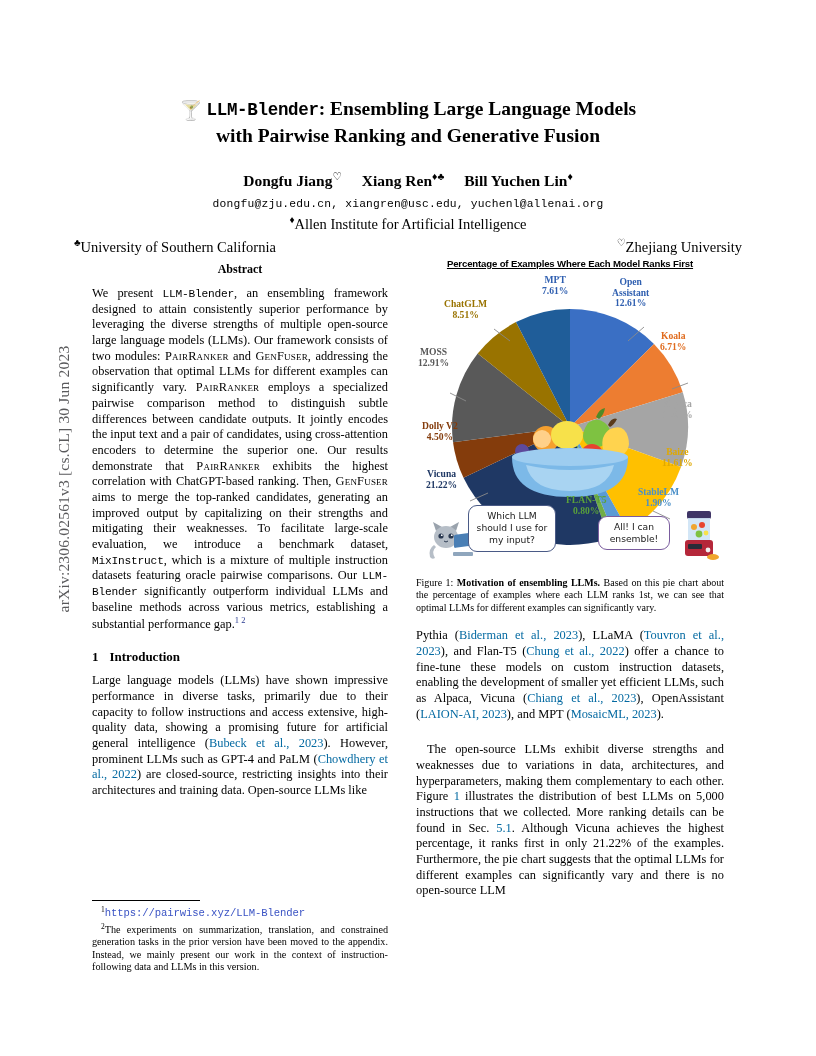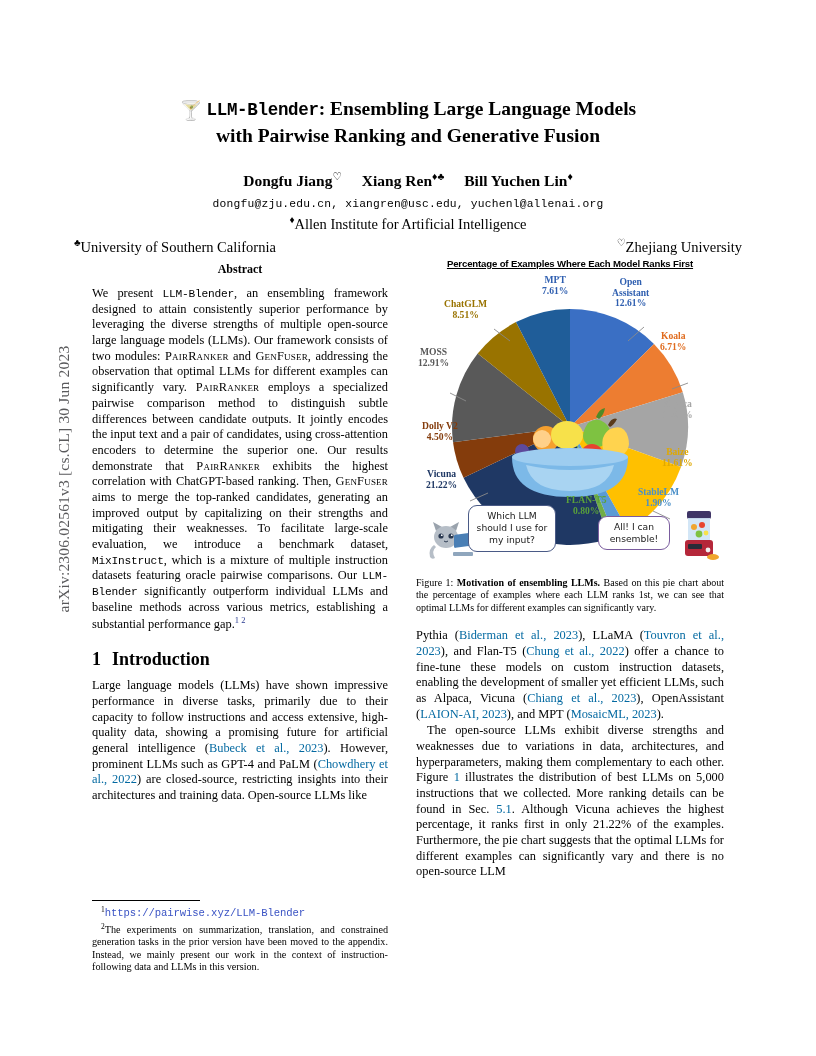--- a/index.html
+++ b/index.html
@@ -68,32 +68,32 @@
   }
   .abstract-head {
     text-align:center; font-weight:bold; font-size:12px;
     margin:0 0 9px 0;
   }
   p.body {
     margin:0; font-size:12.4px; line-height:1.265;
     text-align: justify; text-justify: inter-word;
     hyphens: none;
   }
-  p.body + p.body { margin-top: 1px; }
+  p.body + p.body { margin-top: 20px; }
   .indent { text-indent: 11px; }
   .tt {
     font-family:"Liberation Mono","DejaVu Sans Mono",monospace;
     font-size: 11.2px; letter-spacing:-0.2px;
   }
   .scs { font-variant: small-caps; letter-spacing:0.2px; }
   .cite { color:#0369a1; }
   .fnref { font-size:8.5px; vertical-align: super; color:#2b3c91; }
 
   h2.section {
-    font-size:18px; font-weight:bold; margin: 16px 0 8px 0;
+    font-size:13px; font-weight:bold; margin: 16px 0 8px 0;
   }
   h2.section .num { margin-right: 11px; }
 
   
   #footnotes {
     position:absolute; left:92px; top:900px; width:296px;
   }
   #fn-rule { width:108px; height:1px; background:#000; margin-bottom:4px; }
   .fn { font-size:10.2px; line-height:1.21; text-align:justify; margin:0; }
   .fn + .fn { margin-top:1.5px; }

